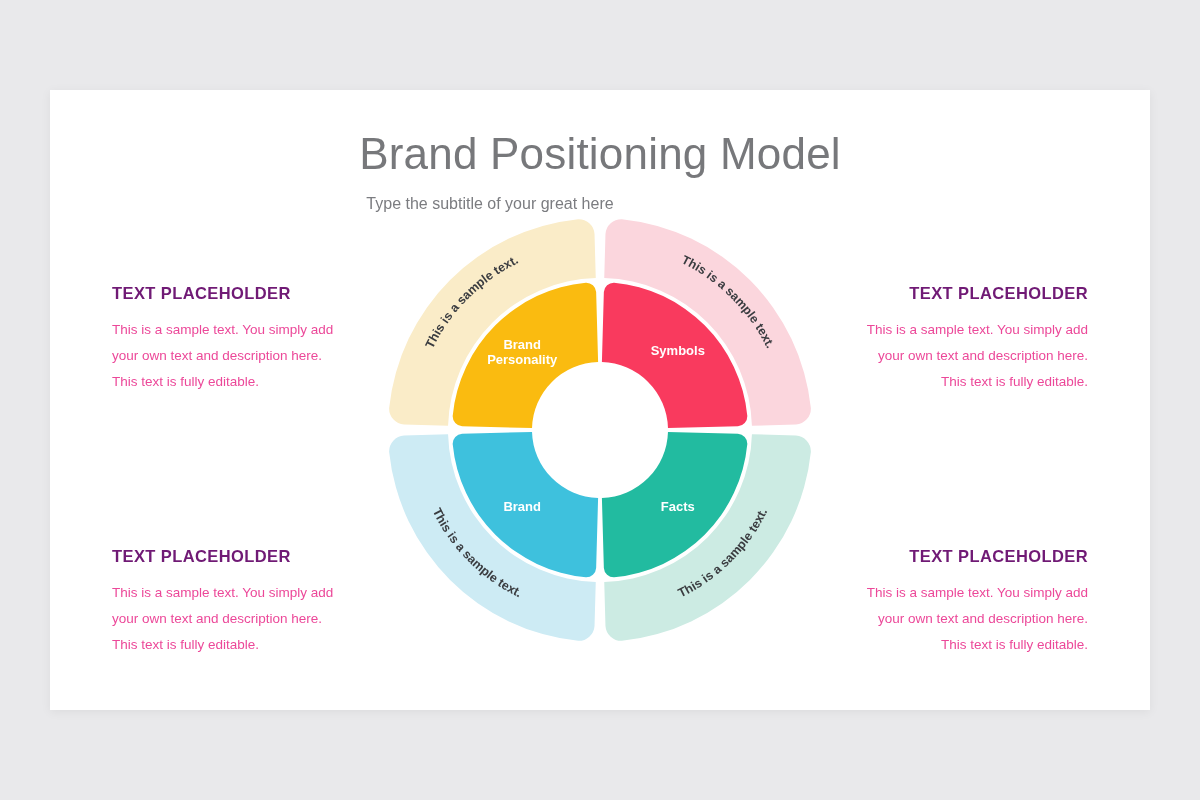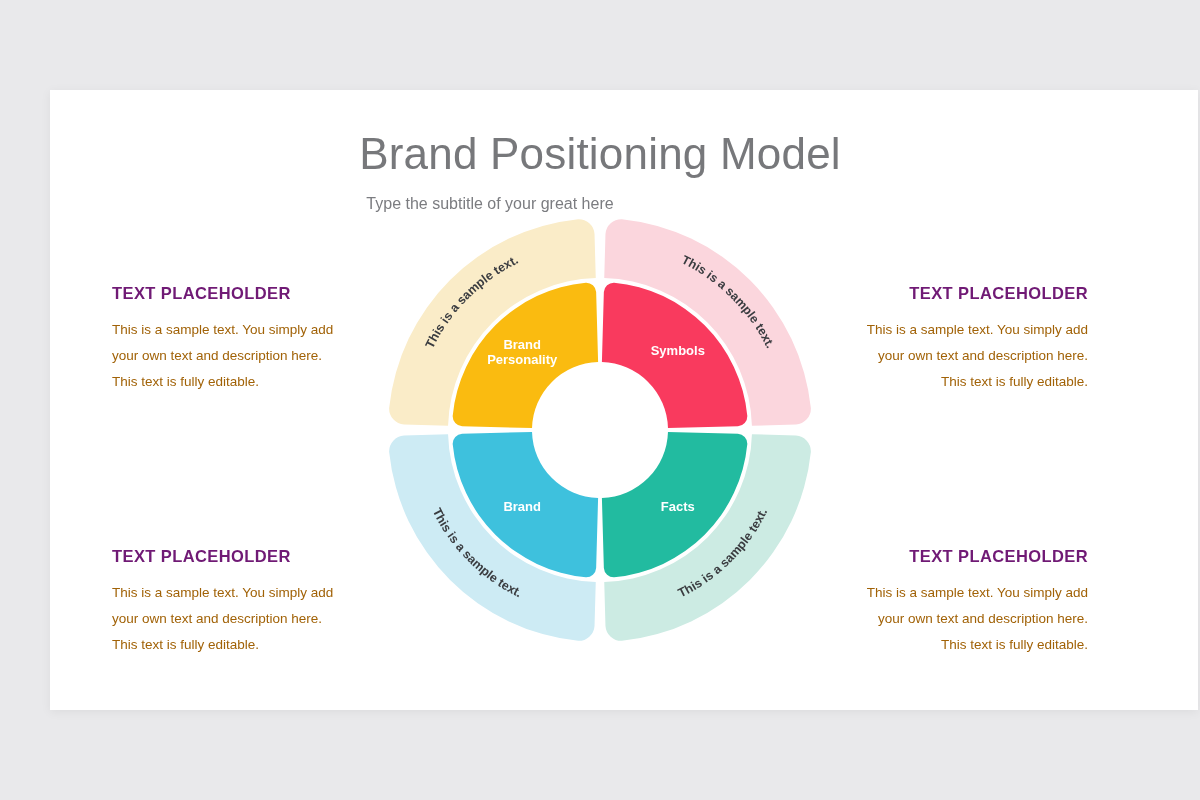--- a/index.html
+++ b/index.html
@@ -20,21 +20,20 @@
   }
 
   #slide-card {
     position: absolute;
     left: 50px;
     top: 90px;
     width: 1100px;
     height: 620px;
     background: #ffffff;
     box-shadow: 0 2px 10px rgba(0,0,0,0.06);
-    padding-left: 48px;
   }
 
   
   #slide-title {
     position: absolute;
     left: 0;
     top: 40px;
     width: 1100px;
     text-align: center;
     font-size: 44px;
@@ -63,21 +62,21 @@
   .text-block .tb-title {
     font-size: 16.5px;
     font-weight: bold;
     color: #701a75;
     letter-spacing: 0.4px;
     margin: 4px 0 14px 0;
   }
   .text-block .tb-body {
     font-size: 13.5px;
     font-weight: 400;
-    color: #a16207;
+    color: #ec4899;
     line-height: 1.92;
     margin: 0;
   }
   .tb-left  { text-align: left; }
   .tb-right { text-align: right; }
 
   #block-tl { left: 62px;  top: 190px; }
   #block-bl { left: 62px;  top: 453px; }
   #block-tr { left: 798px; top: 190px; }
   #block-br { left: 798px; top: 453px; }

